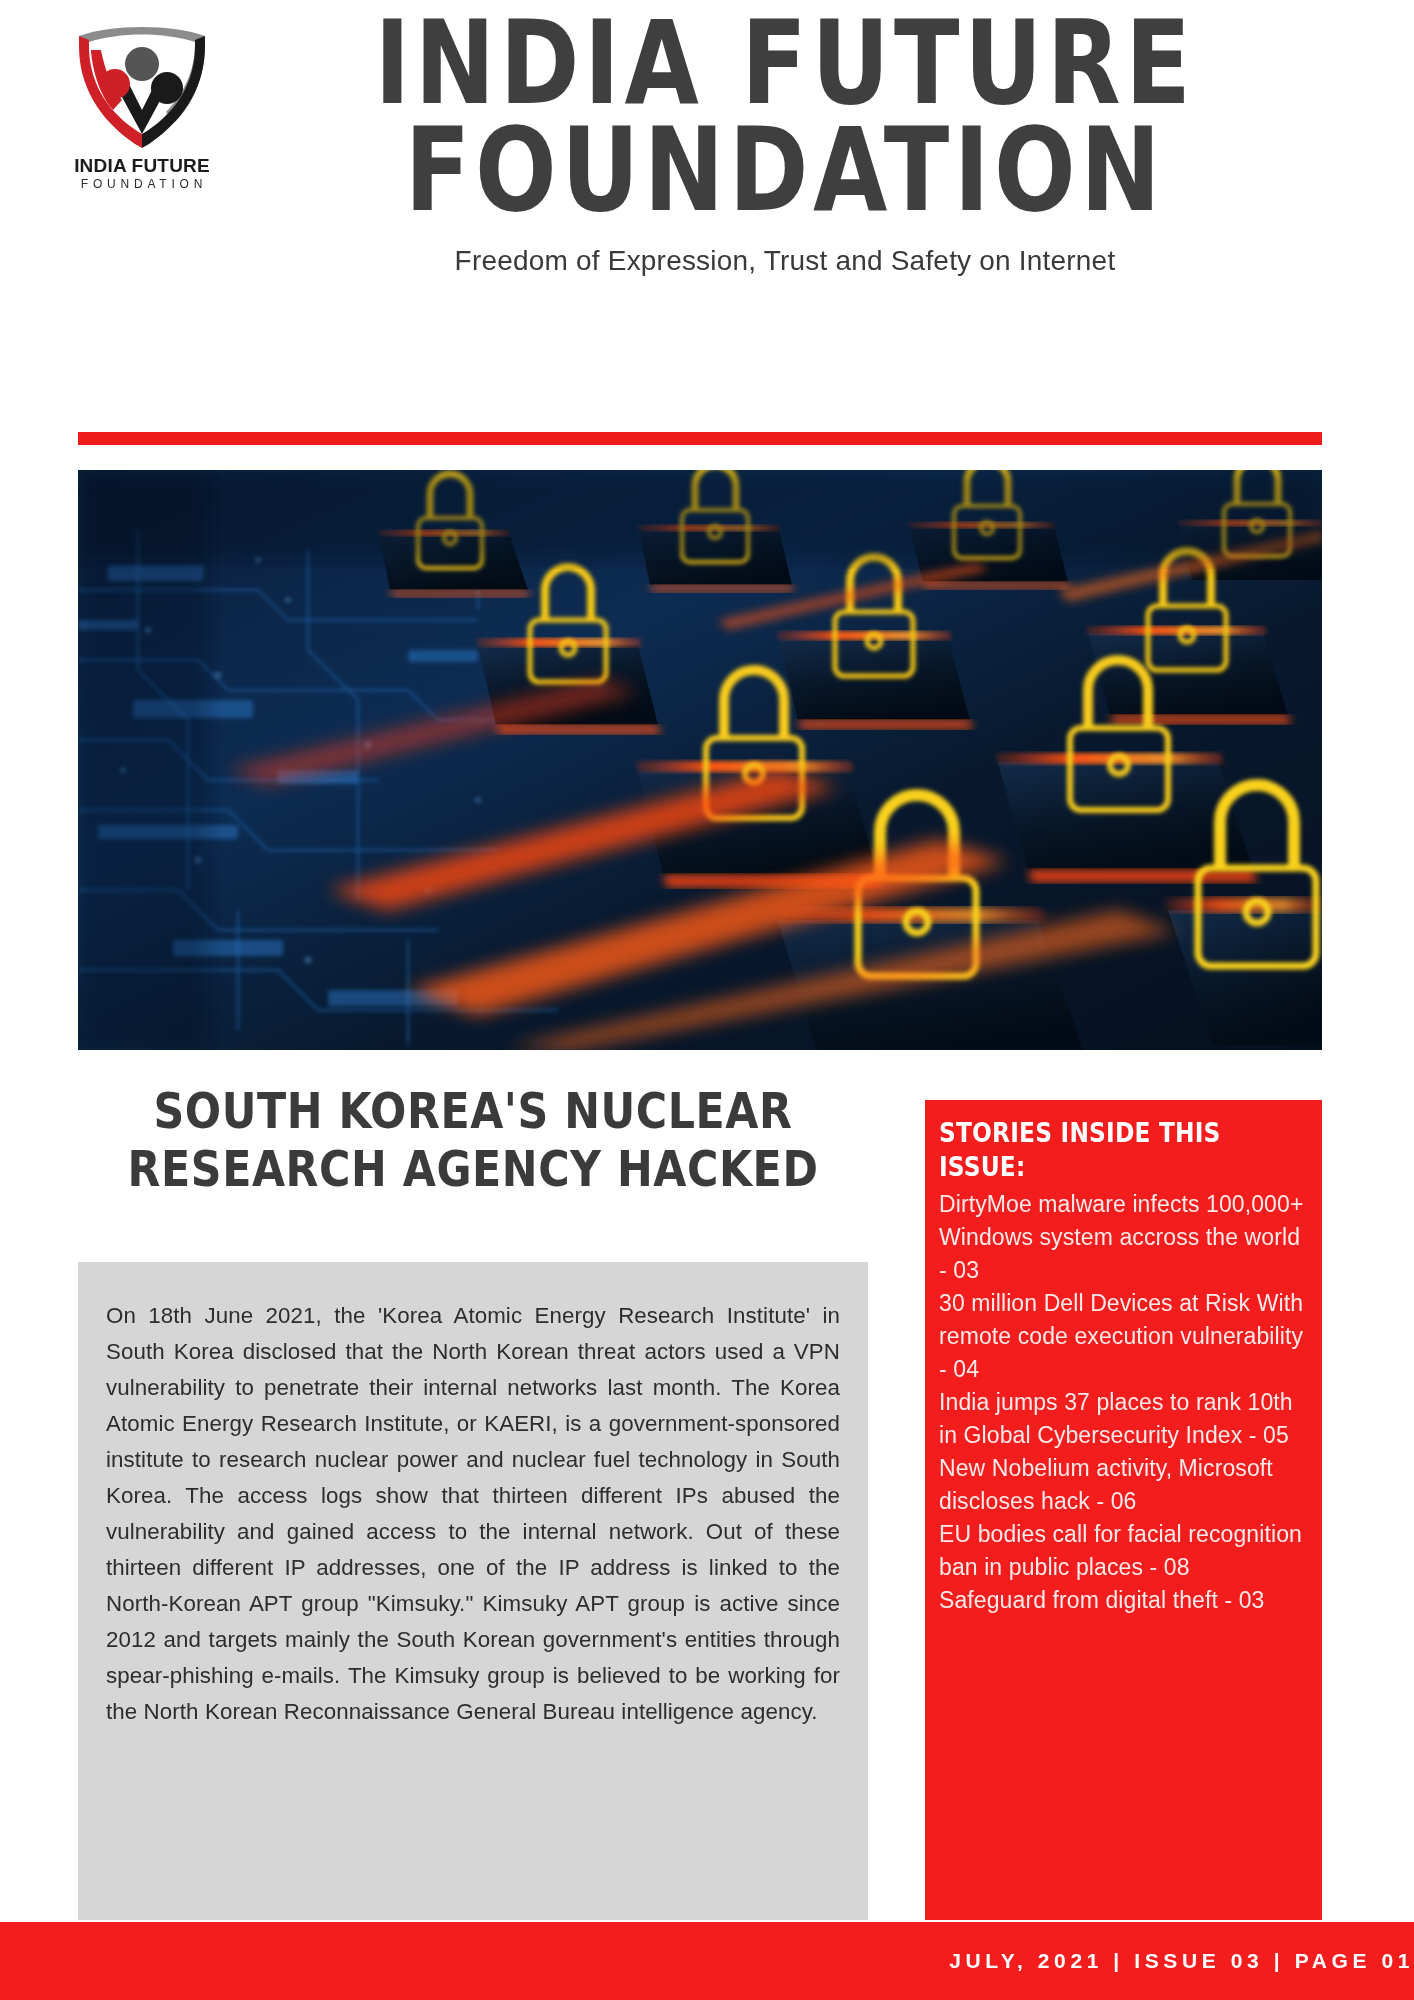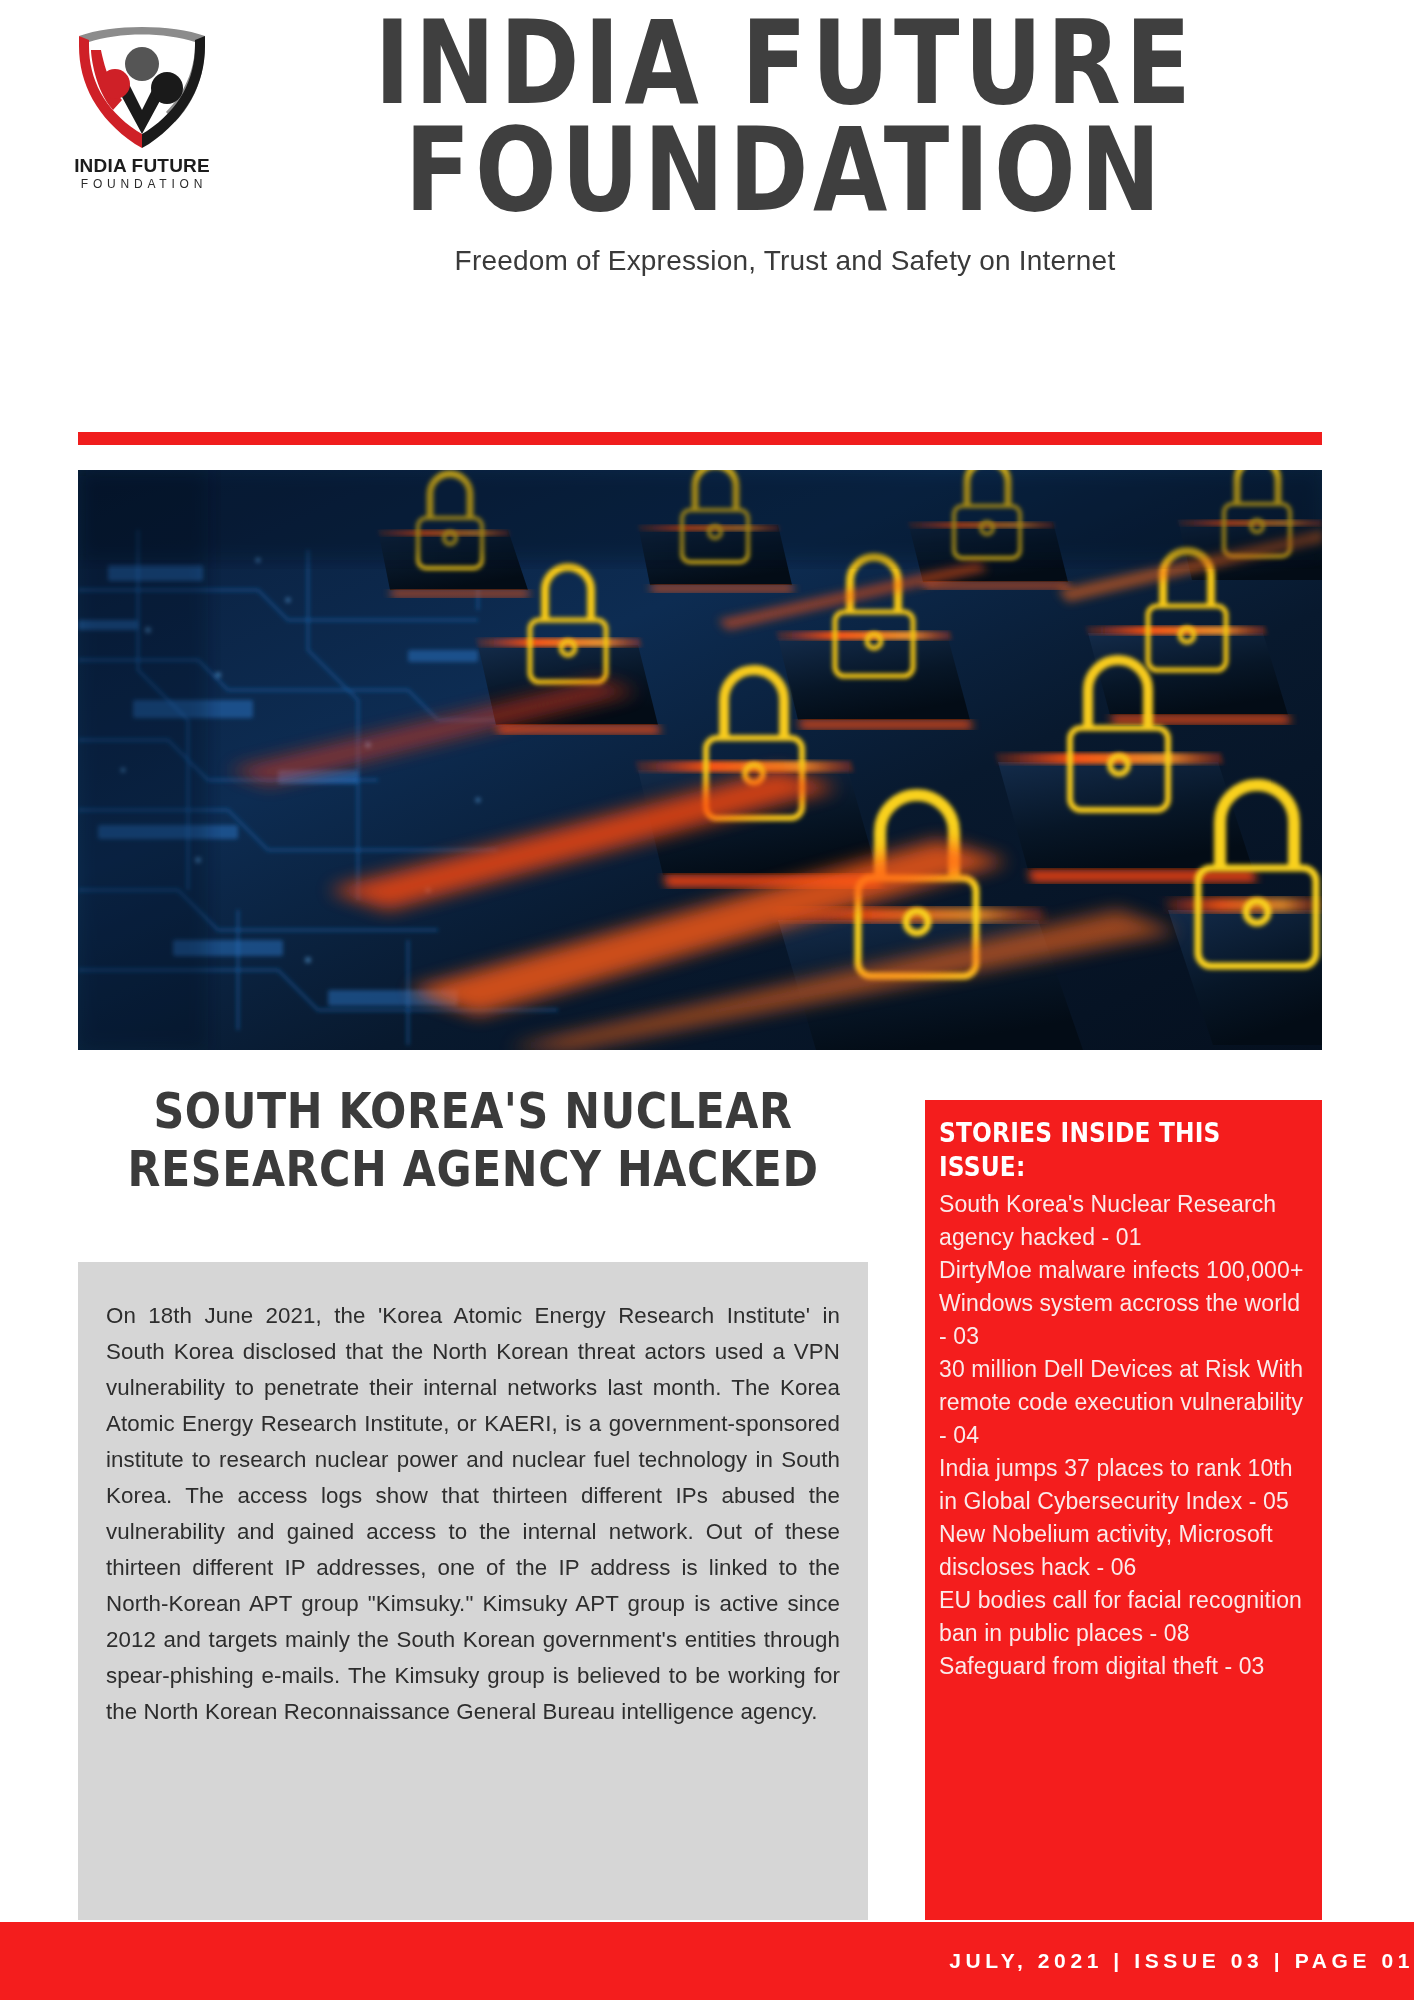--- a/index.html
+++ b/index.html
@@ -445,21 +445,20 @@
 
   <div class="headline">SOUTH KOREA'S NUCLEAR RESEARCH AGENCY HACKED</div>
 
   <div class="article">
     <p>On 18th June 2021, the 'Korea Atomic Energy Research Institute' in South Korea disclosed that the North Korean threat actors used a VPN vulnerability to penetrate their internal networks last month. The Korea Atomic Energy Research Institute, or KAERI, is a government-sponsored institute to research nuclear power and nuclear fuel technology in South Korea. The access logs show that thirteen different IPs abused the vulnerability and gained access to the internal network. Out of these thirteen different IP addresses, one of the IP address is linked to the North-Korean APT group "Kimsuky." Kimsuky APT group is active since 2012 and targets mainly the South Korean government's entities through spear-phishing e-mails. The Kimsuky group is believed to be working for the North Korean Reconnaissance General Bureau intelligence agency.</p>
   </div>
 
   <div class="sidebar">
     <div class="sidebar-title">STORIES INSIDE THIS ISSUE:</div>
     <ul class="story-list">
-      <li>South Korea's Nuclear Research agency hacked - 01</li>
       <li>DirtyMoe malware infects 100,000+ Windows system accross the world - 03</li>
       <li>30 million Dell Devices at Risk With remote code execution vulnerability - 04</li>
       <li>India jumps 37 places to rank 10th in Global Cybersecurity Index - 05</li>
       <li>New Nobelium activity, Microsoft discloses hack - 06</li>
       <li>EU bodies call for facial recognition ban in public places - 08</li>
       <li>Safeguard from digital theft - 03</li>
     </ul>
   </div>
 
   <div class="footer">

